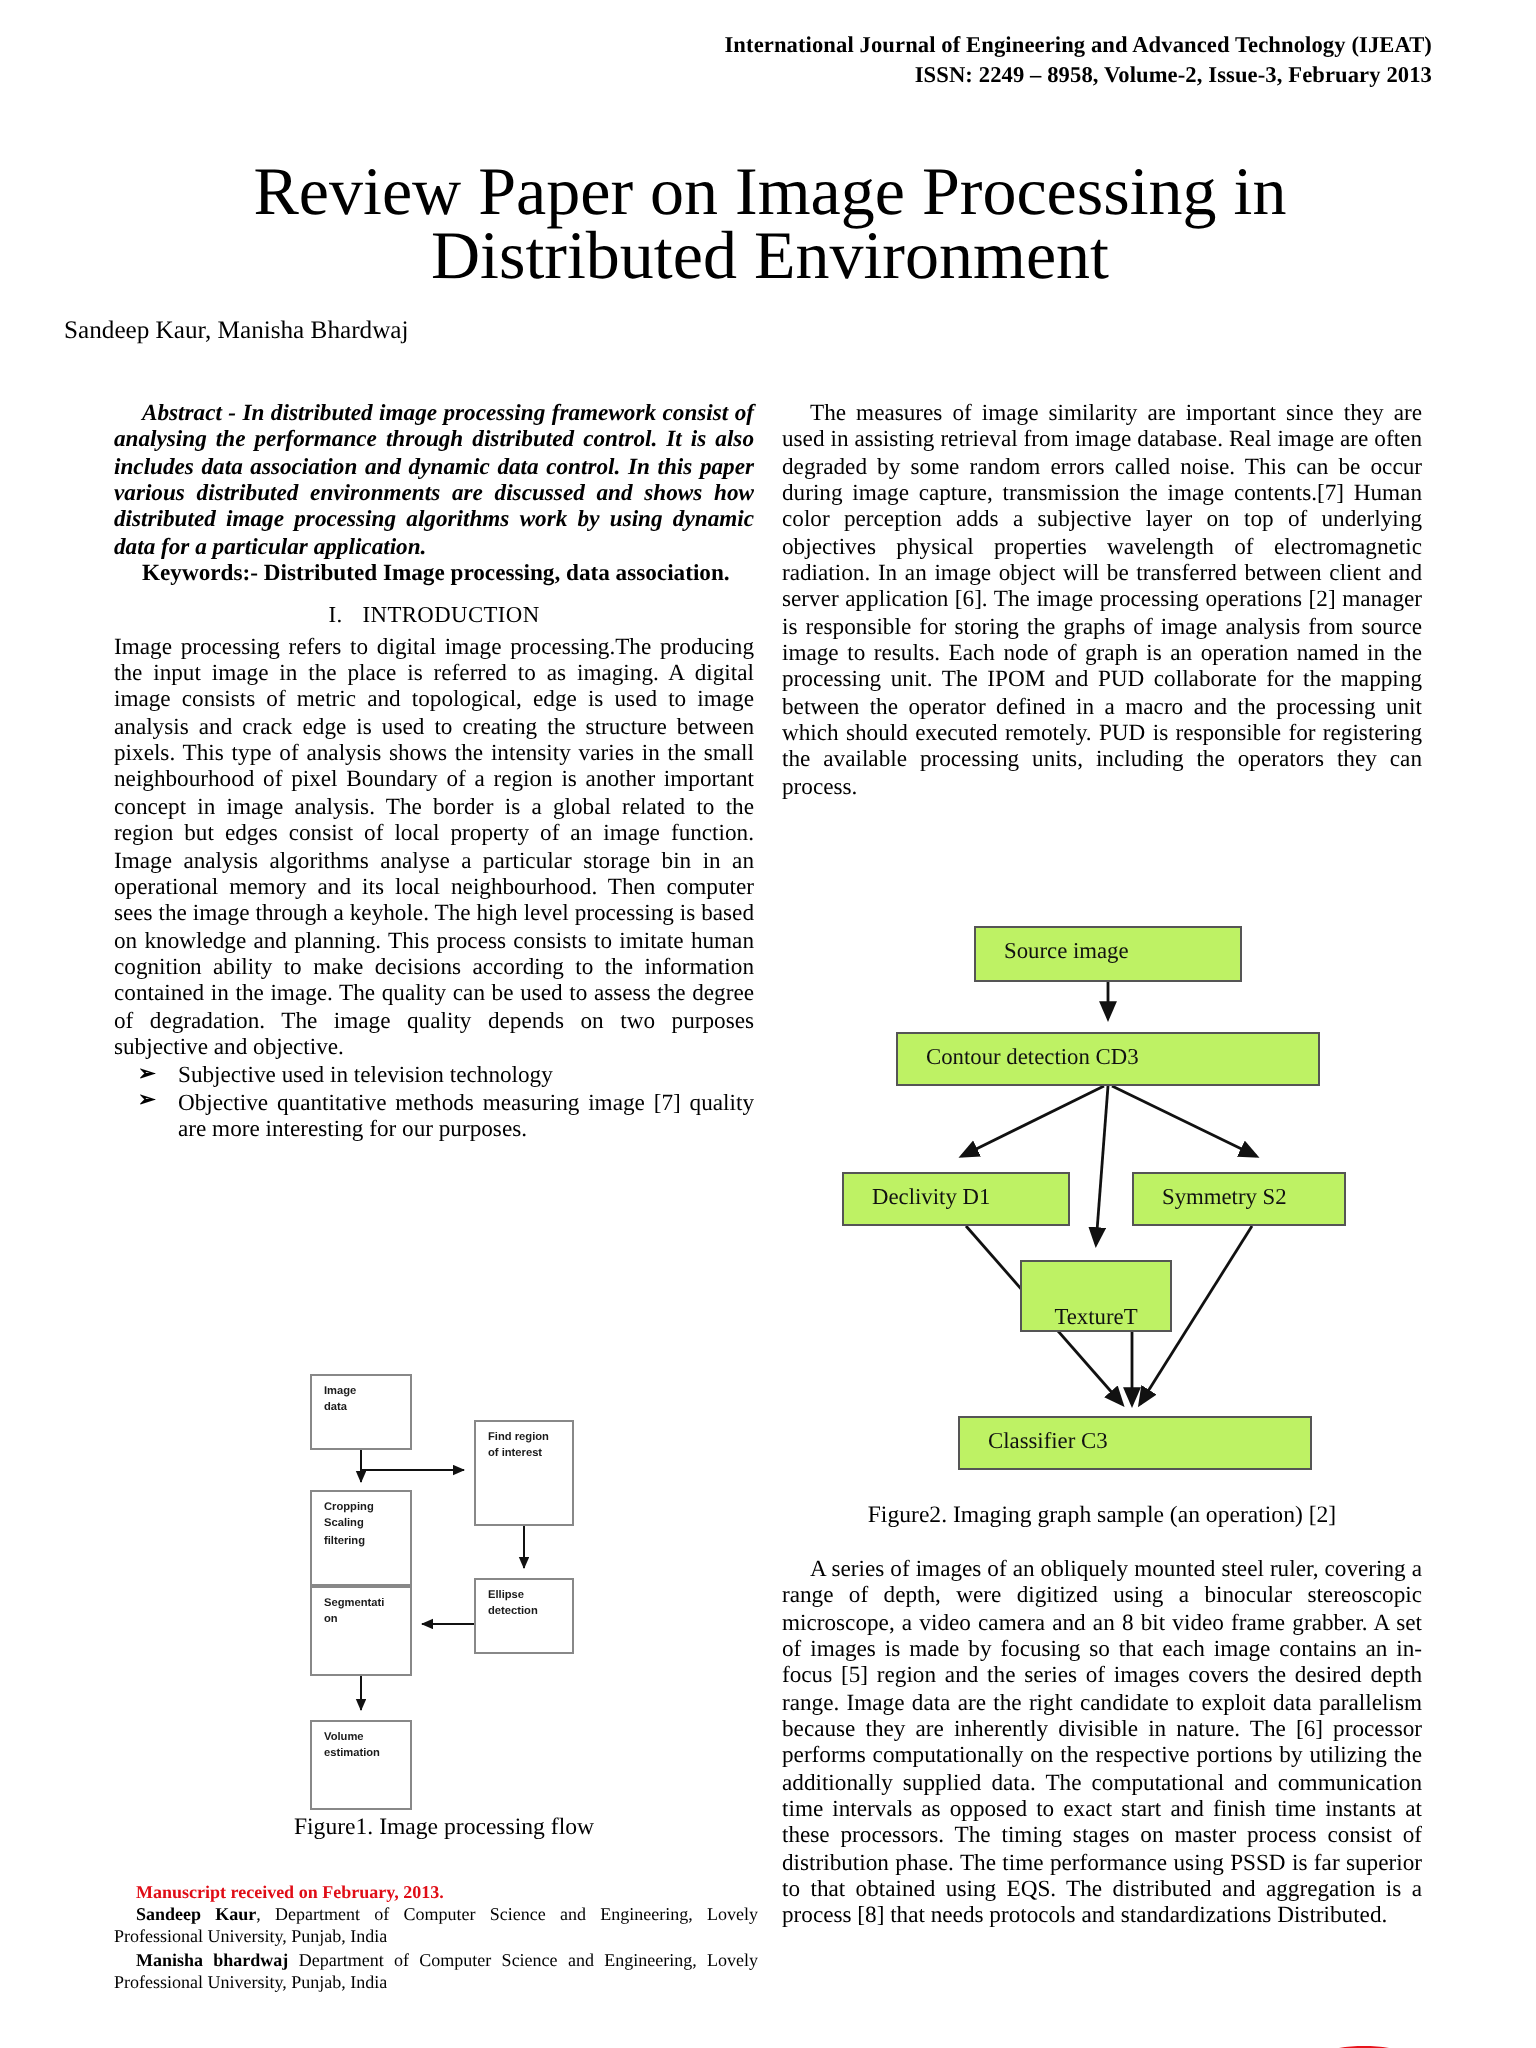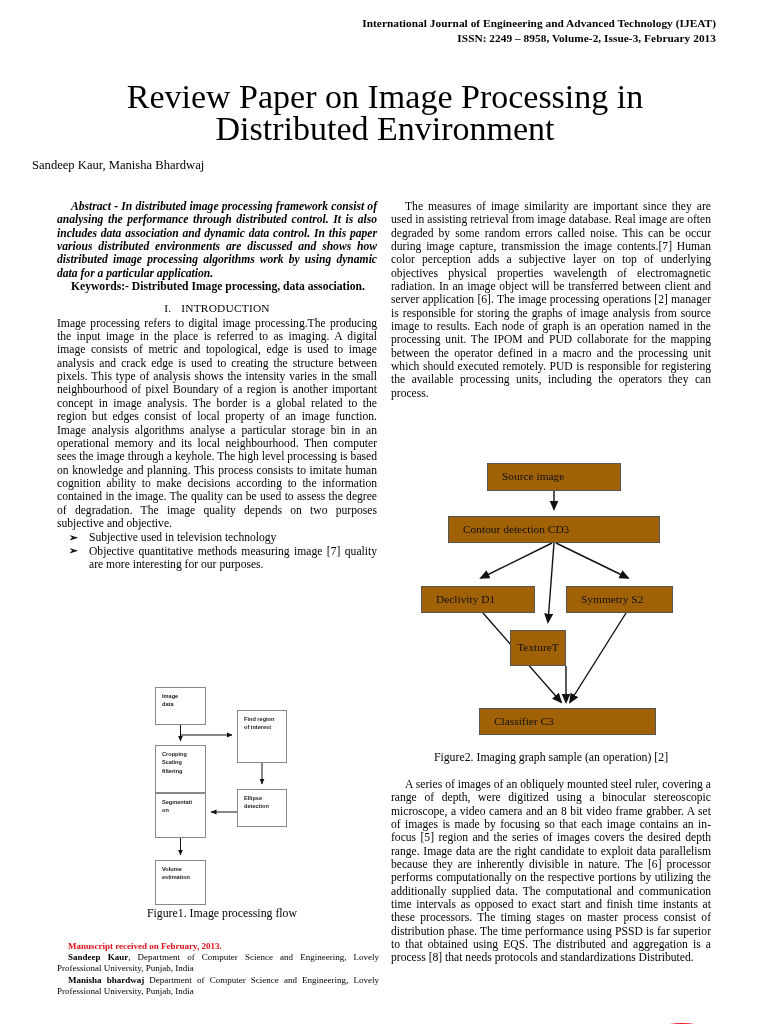--- a/index.html
+++ b/index.html
@@ -132,21 +132,21 @@
     line-height: 8.4px;
     padding: 4px 0 0 6px;
     color: #1b1b1b;
     font-family: "Liberation Sans", sans-serif;
   }
 
   
   .gbox {
     position: absolute;
     border: 1px solid #555;
-    background: #a16207;
+    background: #bef264;
     box-sizing: border-box;
     font-size: 11.4px;
     line-height: 1;
     display: flex;
     align-items: center;
     color: #111;
   }
   .gbox.left-text  { justify-content: flex-start; padding-left: 14px; }
   .gbox.ctr-text   { justify-content: center; }
 
@@ -304,21 +304,21 @@
     </div>
     <div class="gbox left-text" style="left:448px; top:516px; width:212px; height:27px;">
       <span>Contour detection CD3</span>
     </div>
     <div class="gbox left-text" style="left:421px; top:586px; width:114px; height:27px;">
       <span>Declivity D1</span>
     </div>
     <div class="gbox left-text" style="left:566px; top:586px; width:107px; height:27px;">
       <span>Symmetry S2</span>
     </div>
-    <div class="gbox ctr-text" style="left:510px; top:630px; width:56px; height:36px;">
+    <div class="gbox ctr-text" style="left:510px; top:630px; width:76px; height:36px;align-items:flex-end;">
       <span>TextureT</span>
     </div>
     <div class="gbox left-text" style="left:479px; top:708px; width:177px; height:27px;">
       <span>Classifier C3</span>
     </div>
 
     <div class="fig-caption" style="position:absolute; left:391px; top:750px; width:320px;">Figure2. Imaging graph sample (an operation) [2]</div>
   </div>
 
   <div class="col col-right" style="top:778px;">

